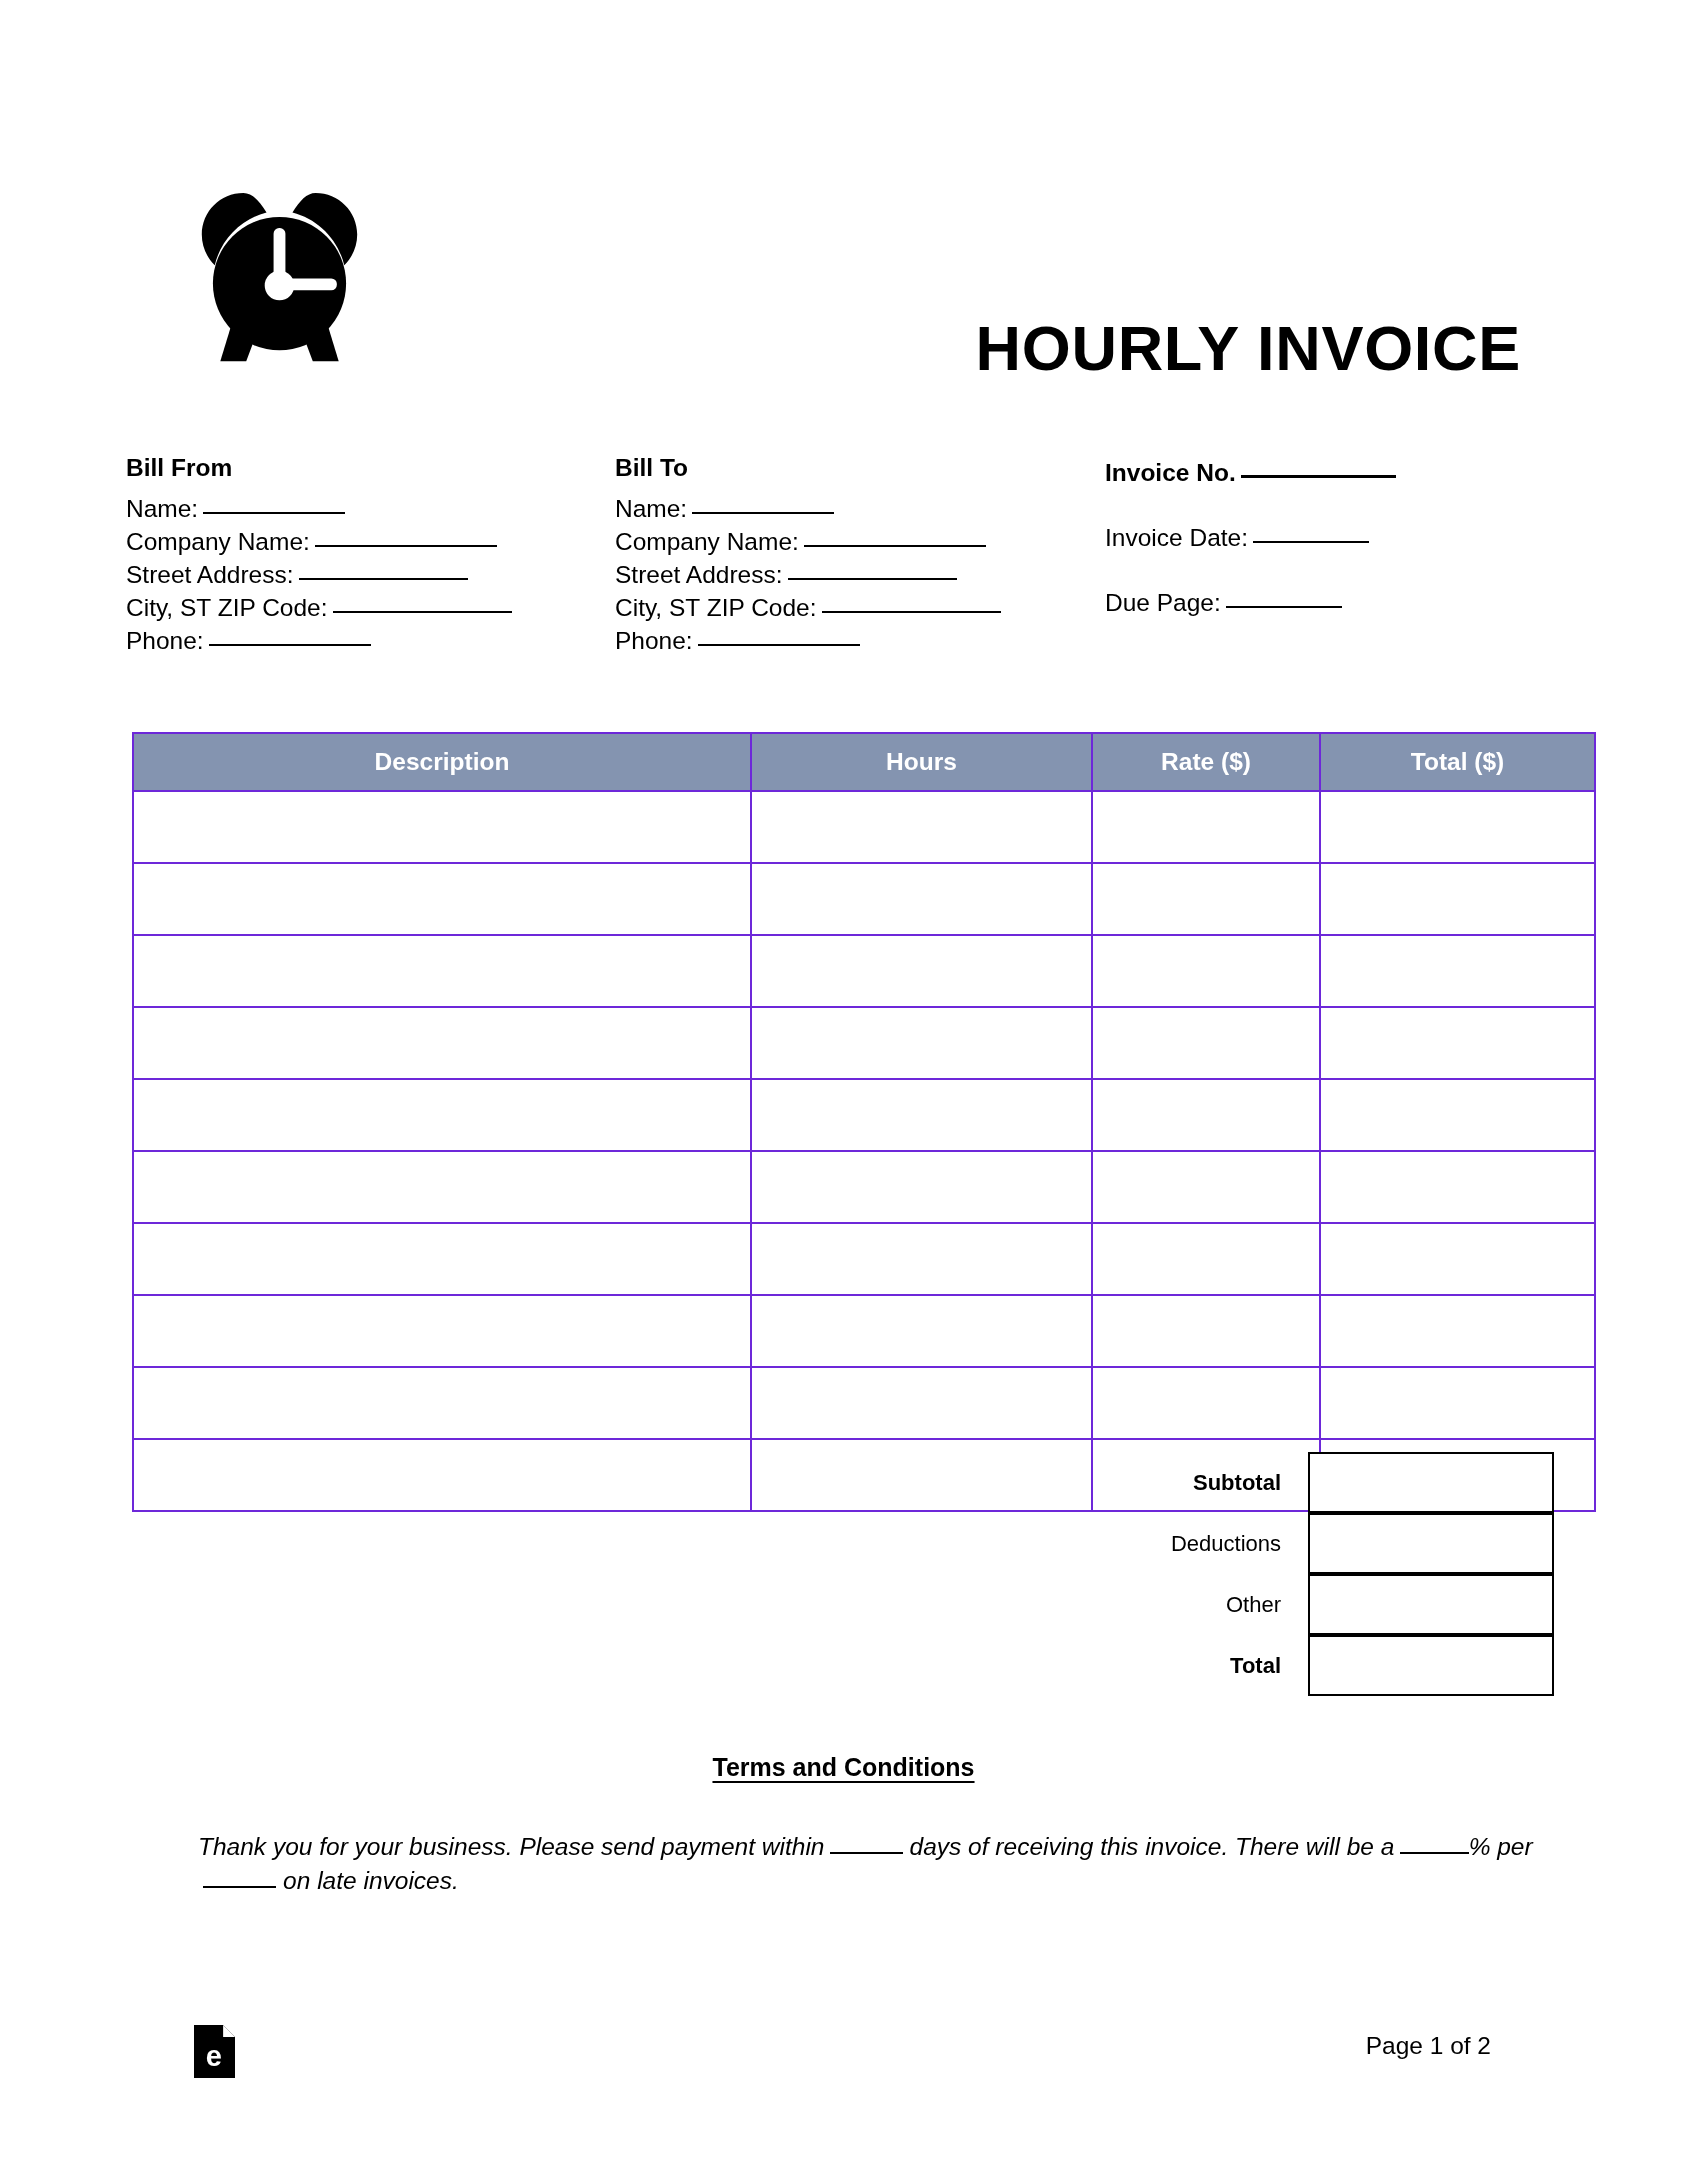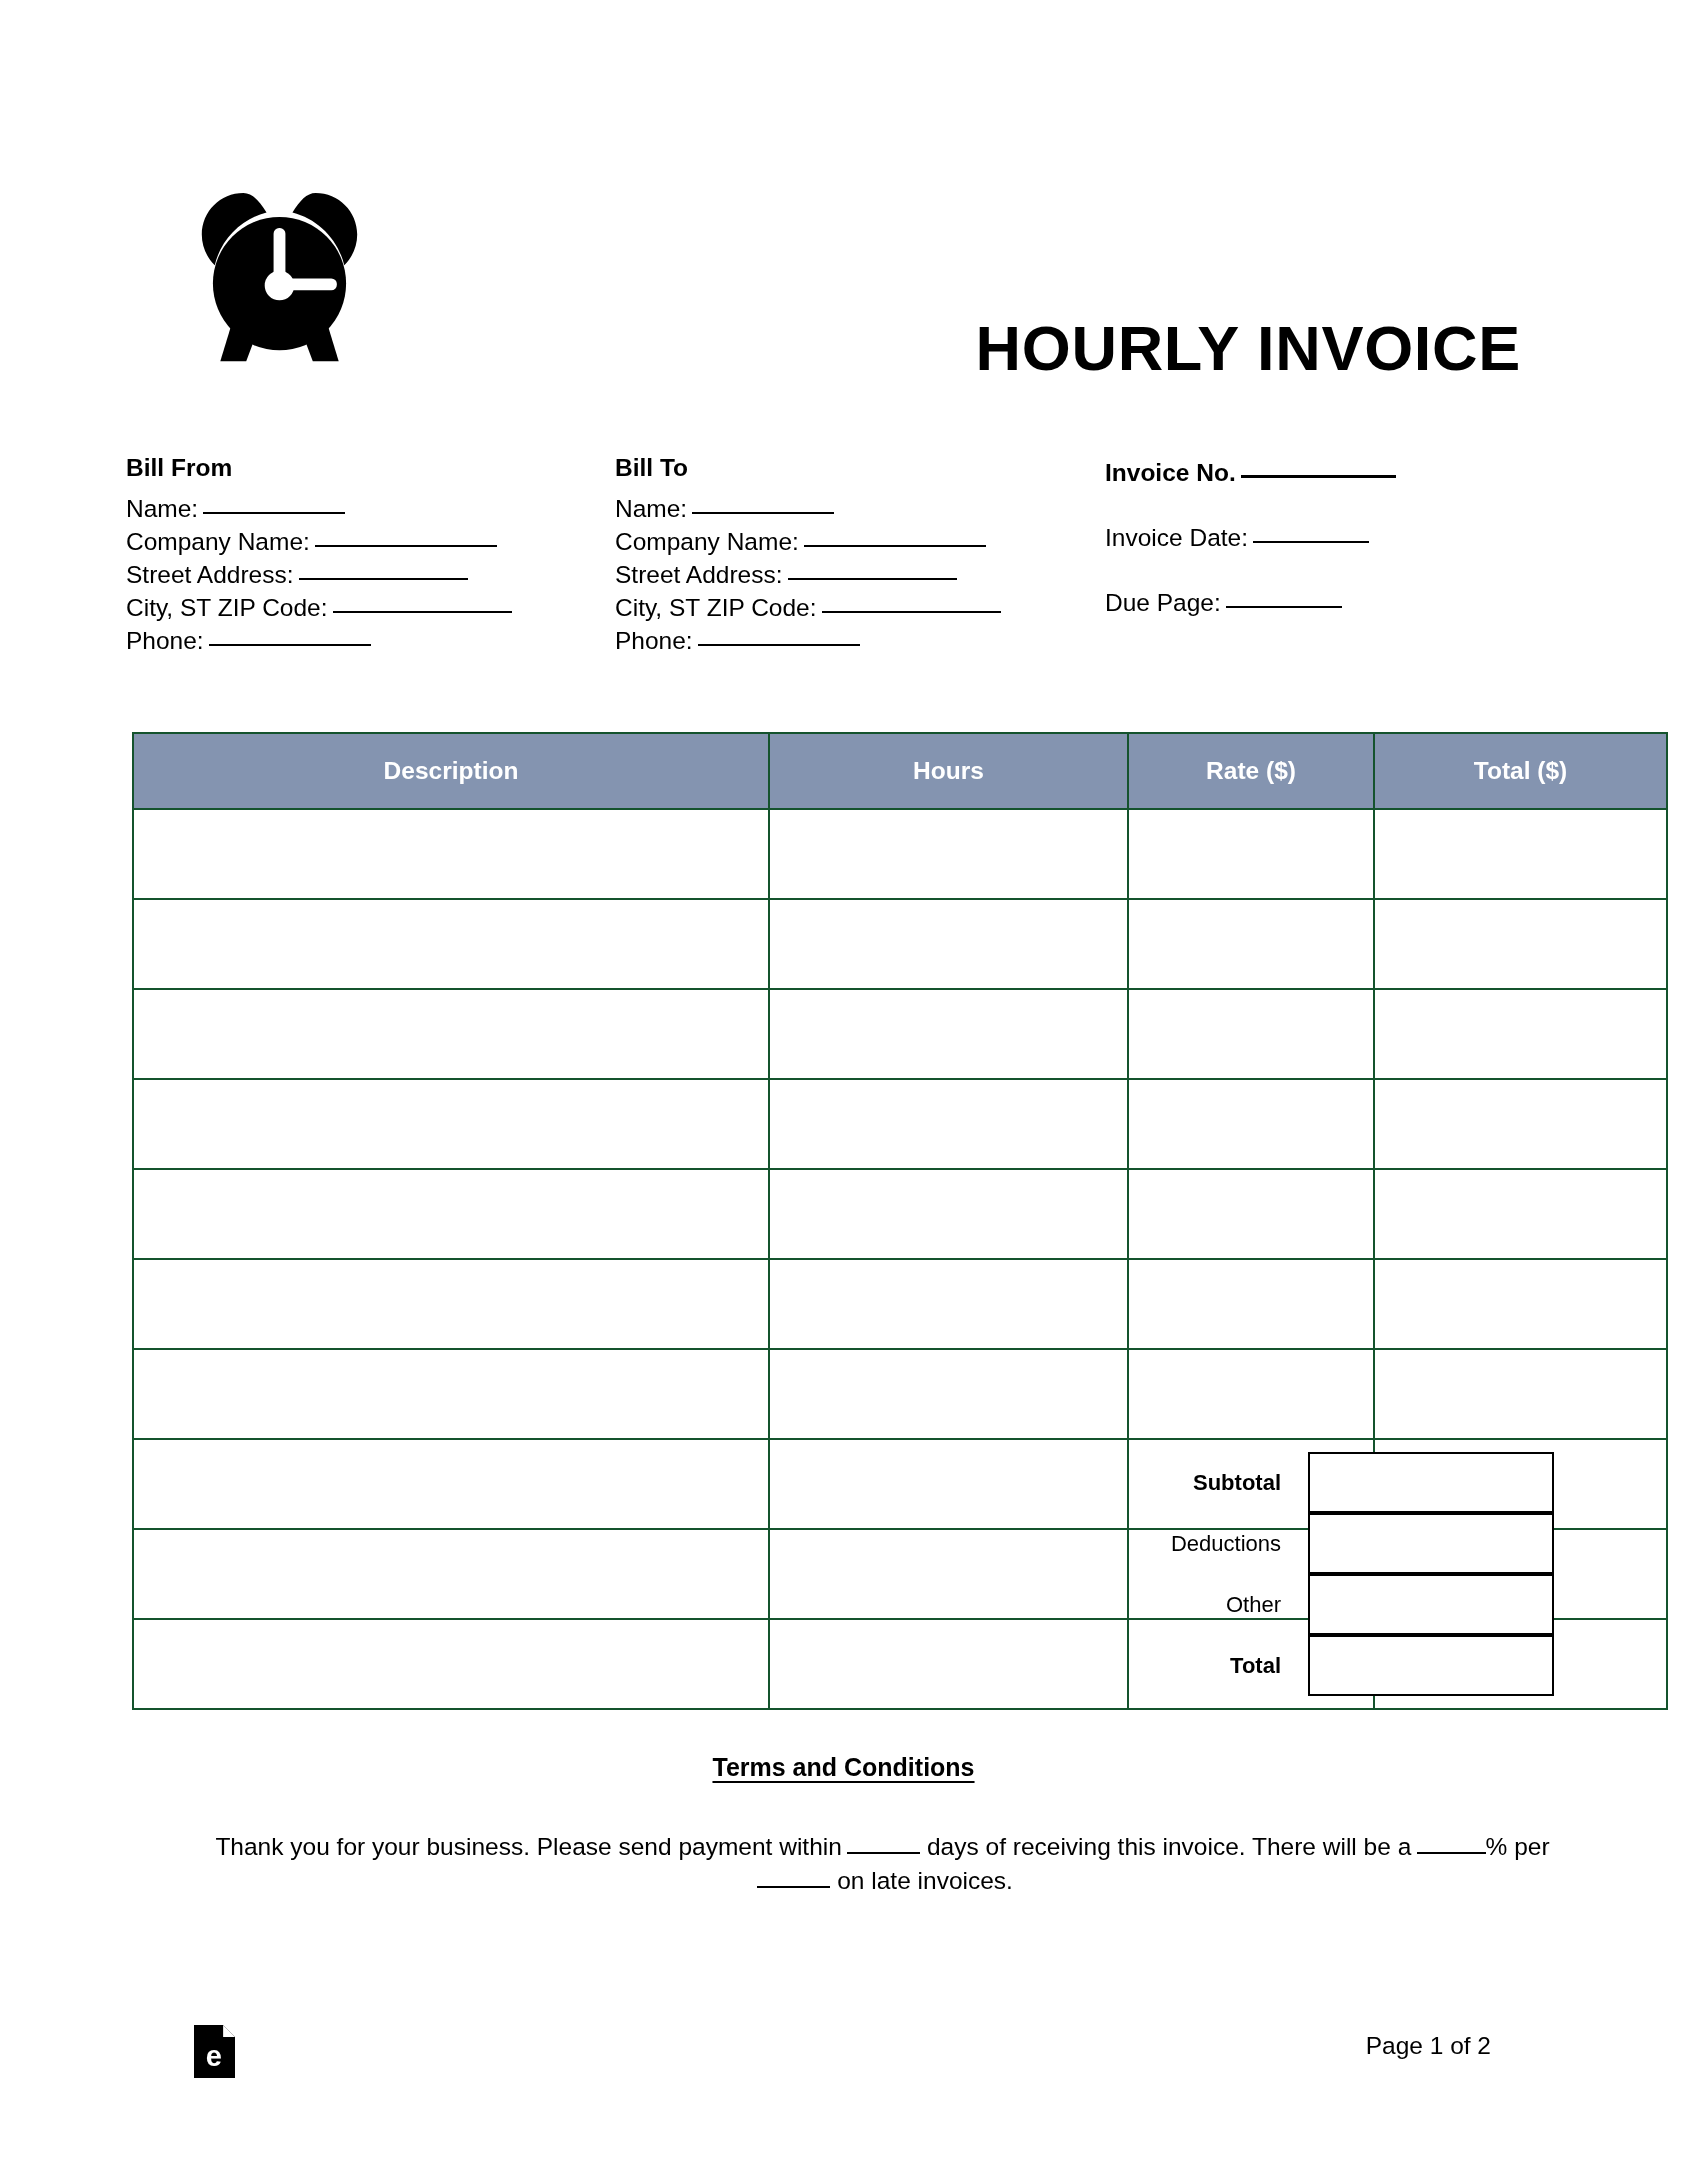--- a/index.html
+++ b/index.html
@@ -106,22 +106,22 @@
   .items-table {
     position: absolute;
     left: 132px;
     top: 732px;
     width: 1422px;
     border-collapse: collapse;
     table-layout: fixed;
   }
   .items-table th,
   .items-table td {
-    border: 2px solid #14532d;
-    padding: 13px;
+    border: 2px solid #6d28d9;
+    padding: 4px;
     margin: 8px;
   }
   .items-table thead th {
     background: #8494b0;
     color: #ffffff;
     font-size: 24.5px;
     font-weight: bold;
     height: 48px;
     text-align: center;
     vertical-align: middle;
@@ -178,21 +178,22 @@
     text-decoration: underline;
     text-underline-offset: 4.6px;
     margin: 0;
     padding: 0;
   }
   .terms-body {
     margin: 48px 0 0 0;
     padding: 0 120px 0 198px;
     font-size: 24.5px;
     line-height: 34px;
-    text-align: center;
+    text-align: left;
+    font-style: italic;
   }
   .blank.t1 { width: 73px; vertical-align: 1.3px; }
   .blank.t2 { width: 69px; vertical-align: 1.3px; }
   .blank.t3 { width: 73px; vertical-align: 1.3px; }
 
   
   .footer {
     position: absolute;
     left: 0;
     top: 2017px;

